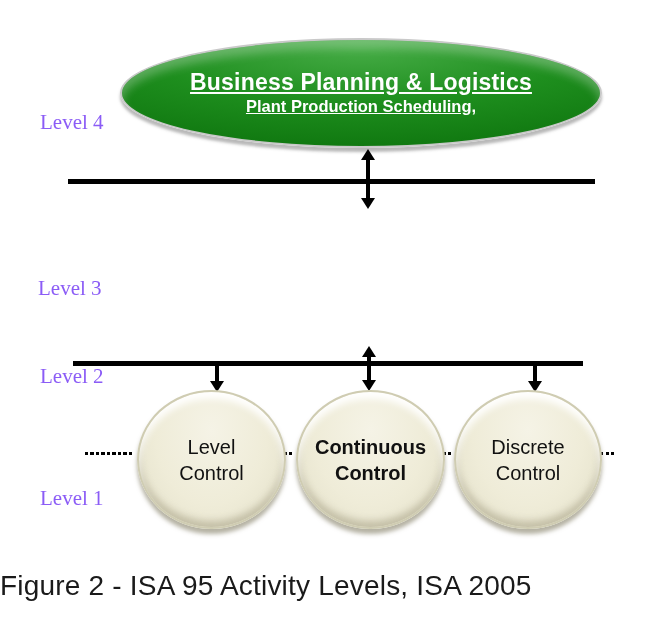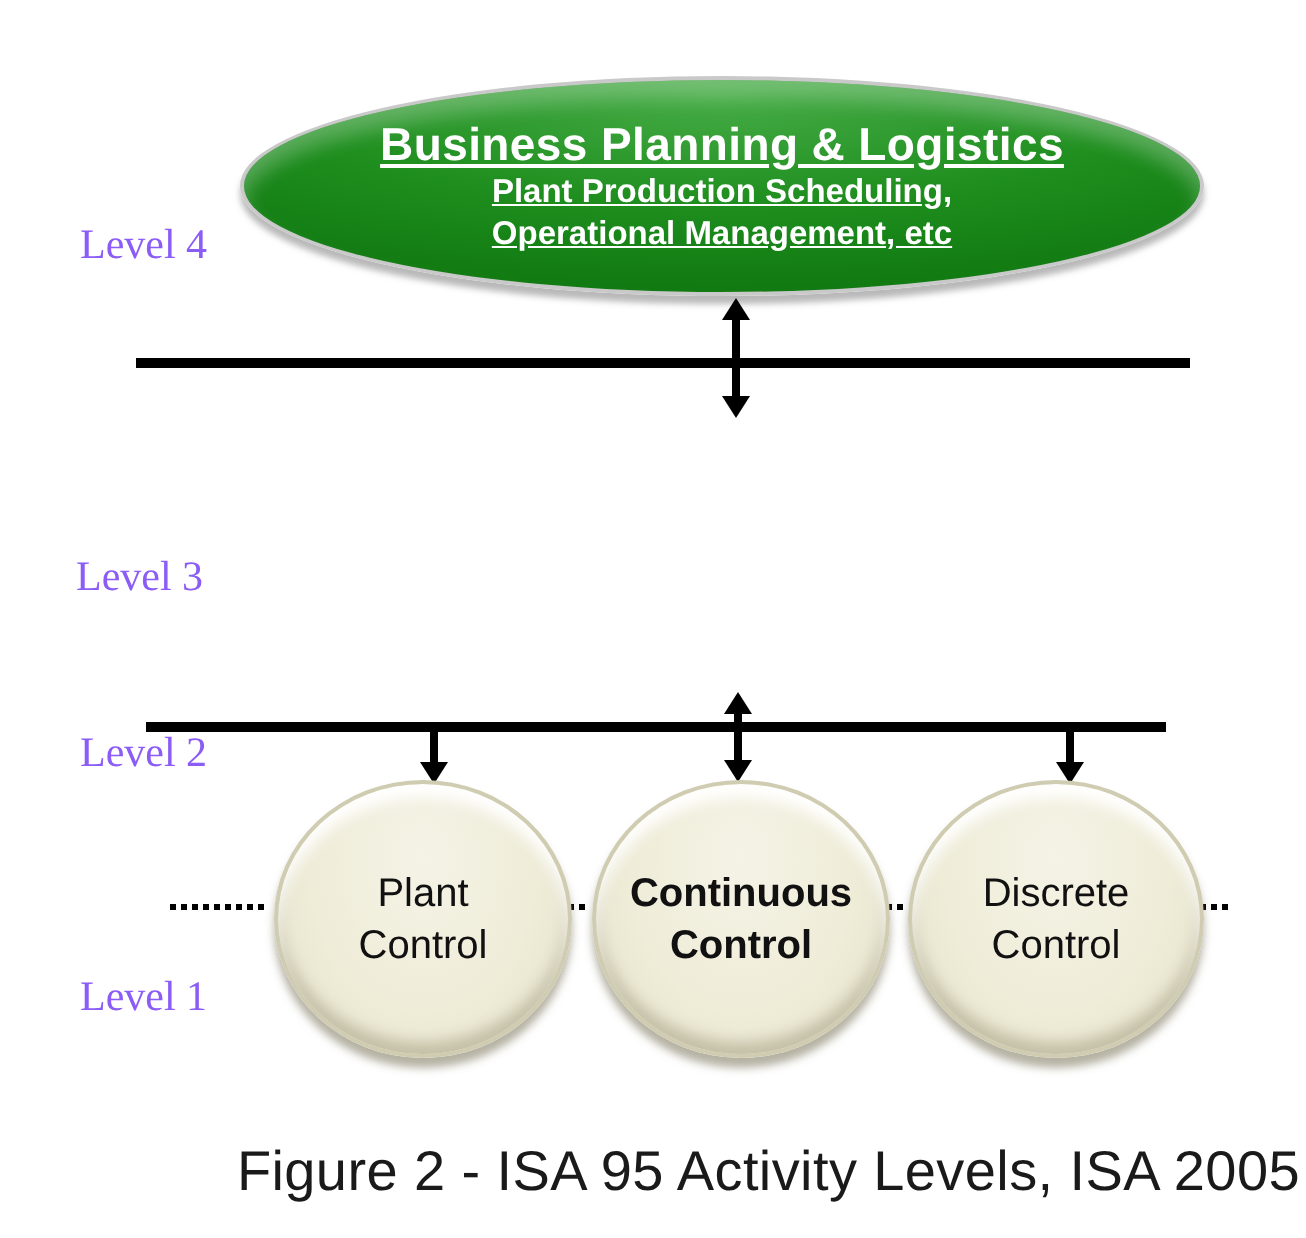--- a/index.html
+++ b/index.html
@@ -104,40 +104,39 @@
     background:repeating-linear-gradient(90deg,#000 0 3px,transparent 3px 5.5px);
   }
   #dots-left{left:85px;width:48px;}
   #dots-mid1{left:284px;width:11px;}
   #dots-mid2{left:443px;width:10px;}
   #dots-right{left:600px;width:16px;}
   
   .caption{
     position:absolute;
     left:0;top:570px;width:650px;
-    text-align:right;
+    text-align:left;
     font-size:28px;
     color:#1a1a1a;
     letter-spacing:.2px;
   }
 </style>
 </head>
 <body>
 
 <div id="canvas">
 
   <div class="level-label" style="left:40px;top:110px;">Level 4</div>
   <div class="level-label" style="left:38px;top:276px;">Level 3</div>
   <div class="level-label" style="left:40px;top:364px;">Level 2</div>
   <div class="level-label" style="left:40px;top:486px;">Level 1</div>
 
   <div class="ellipse ellipse-green">
     <div class="ellipse-title">Business Planning &amp; Logistics</div>
     <div class="ellipse-sub">Plant Production Scheduling,</div>
-    <div class="ellipse-sub">Operational Management, etc</div>
   </div>
 
   <div class="hline" id="line-4-3"></div>
 
   <div class="varrow double" id="arrow-4-3">
     <span class="head head-up"></span>
     <span class="stem"></span>
     <span class="head head-down"></span>
   </div>
 
@@ -158,21 +157,21 @@
     <span class="stem"></span>
     <span class="head head-down"></span>
   </div>
 
   <div class="dotted" id="dots-left"></div>
   <div class="dotted" id="dots-mid1"></div>
   <div class="dotted" id="dots-mid2"></div>
   <div class="dotted" id="dots-right"></div>
 
   <div class="control-circle" id="circle-batch">
-    <div>Plant</div>
+    <div>Level</div>
     <div>Control</div>
   </div>
   <div class="control-circle" id="circle-continuous">
     <div>Continuous</div>
     <div>Control</div>
   </div>
   <div class="control-circle" id="circle-discrete">
     <div>Discrete</div>
     <div>Control</div>
   </div>

